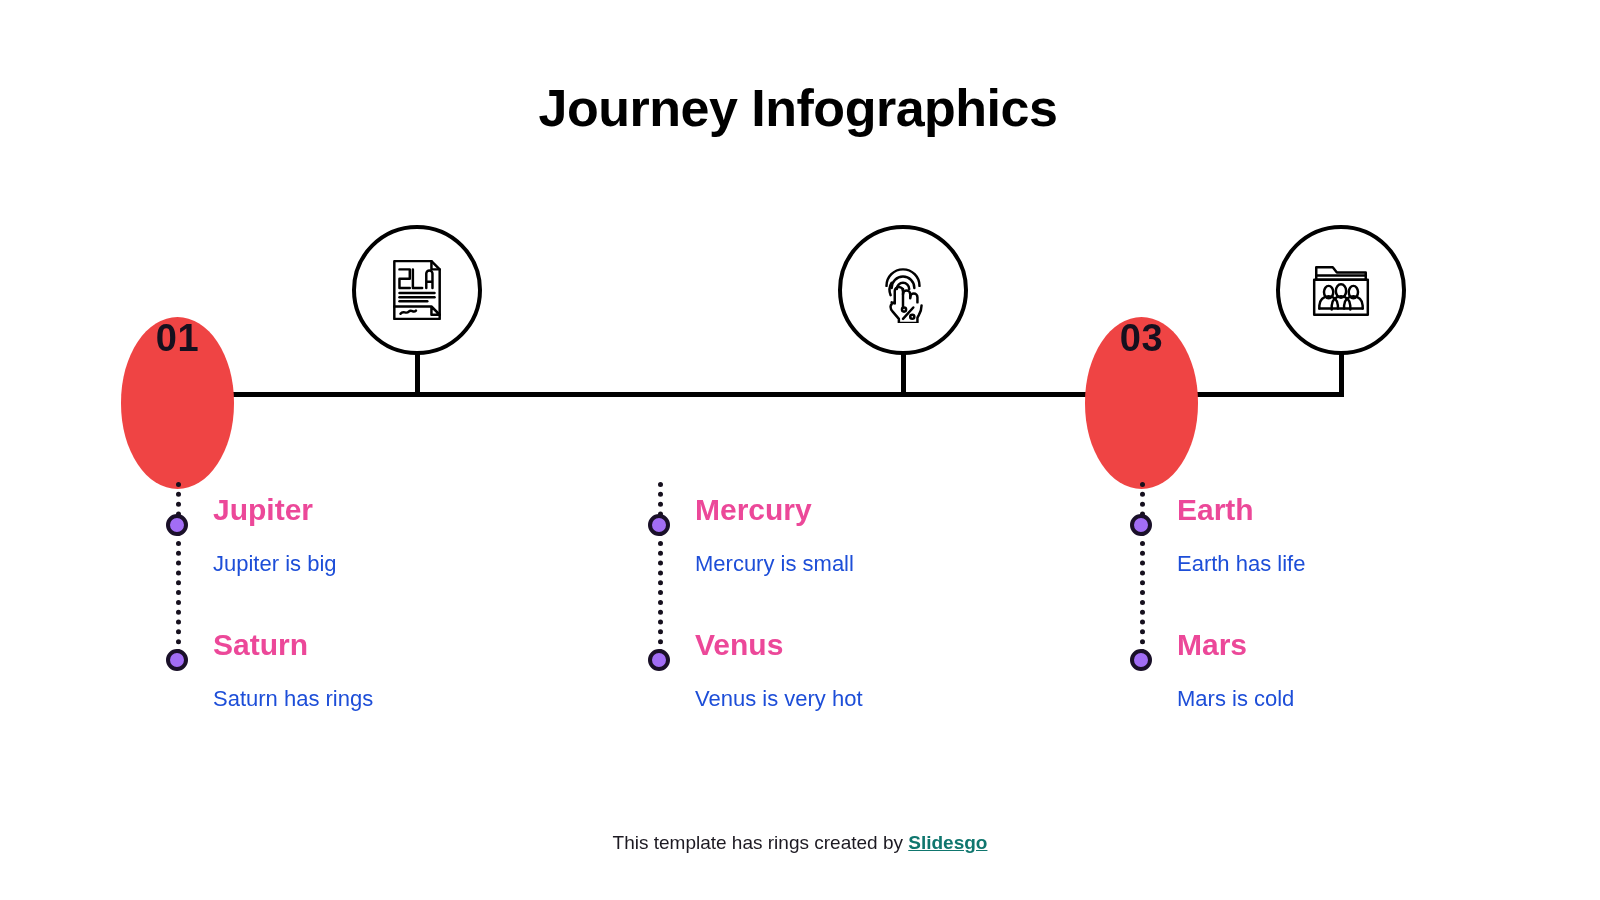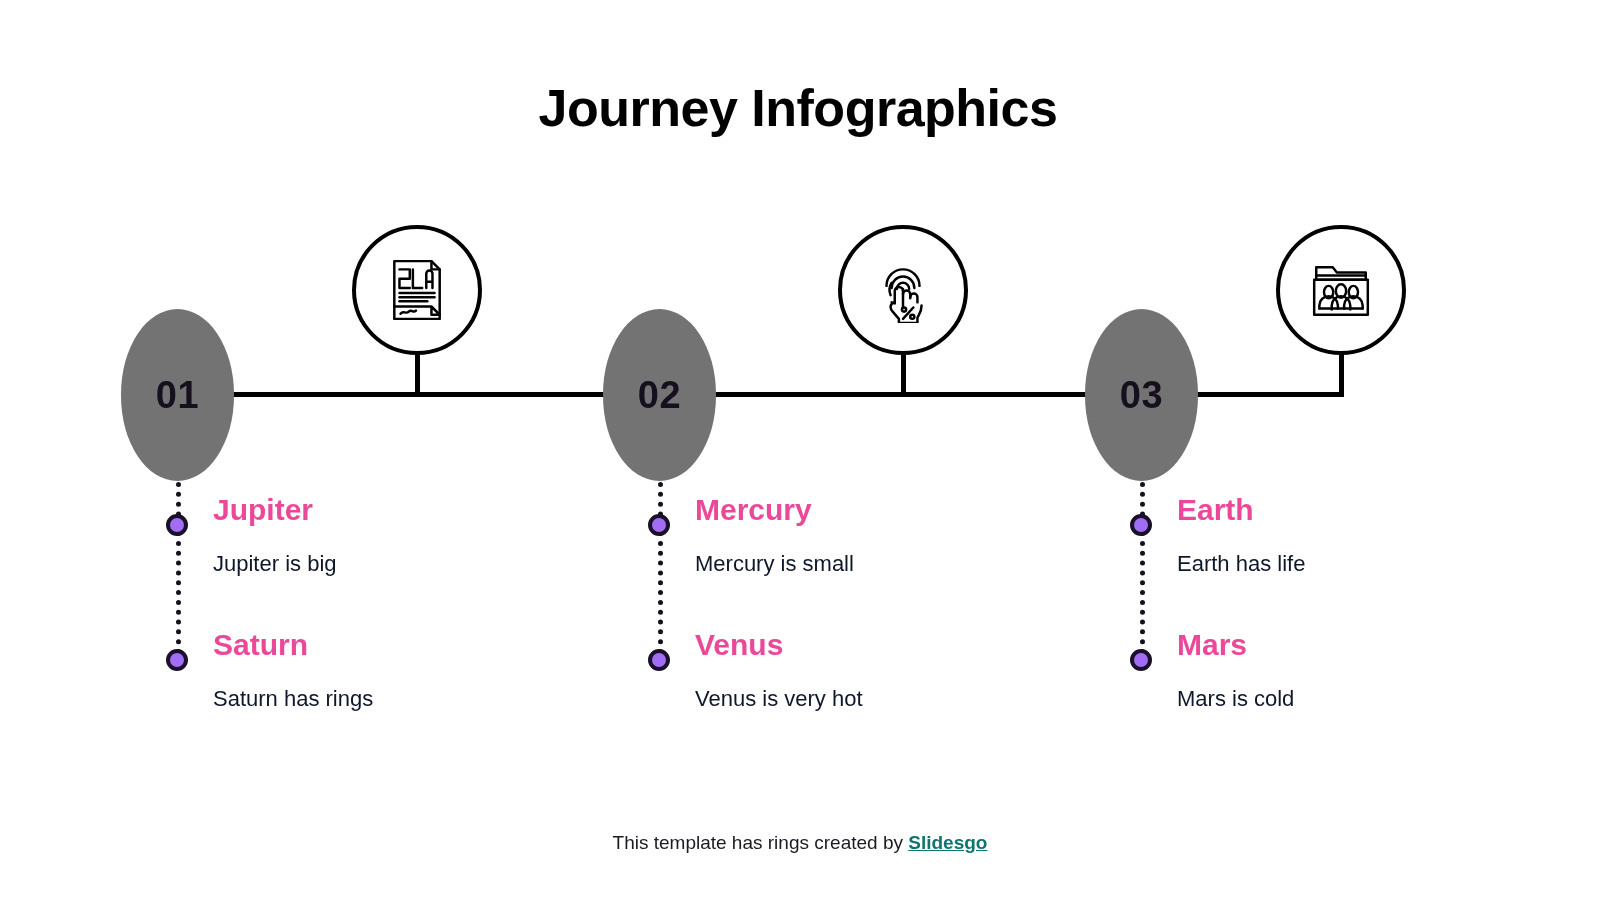--- a/index.html
+++ b/index.html
@@ -57,25 +57,25 @@
     top: 345px;
     height: 52px;
   }
 
   
   .pill {
     position: absolute;
     width: 113px;
     height: 172px;
     border-radius: 57px / 86px;
-    background: #737373;
+    background: #ef4444;
     display: flex;
-    align-items: center;
+    align-items: flex-start;
     justify-content: center;
-    top: 309px;
+    top: 317px;
   }
   .pill-label {
     font-size: 38px;
     font-weight: bold;
     color: #16101e;
     letter-spacing: 0.5px;
   }
 
   
   .icon-circle {
@@ -130,21 +130,21 @@
     color: #ec4899;
     white-space: nowrap;
     line-height: 1;
   }
   .detail-desc {
     position: absolute;
     left: 47px;
     top: 39px;
     font-size: 22px;
     font-weight: normal;
-    color: #0f172a;
+    color: #1d4ed8;
     white-space: nowrap;
     line-height: 1;
   }
 
   
   .footer {
     position: absolute;
     left: 0;
     top: 832px;
     width: 1600px;
@@ -168,23 +168,20 @@
   <div class="spine"></div>
 
   <div class="drop" style="left:415px;"></div>
   <div class="drop" style="left:901px;"></div>
   <div class="drop" style="left:1339px;"></div>
 
   <div class="pill" style="left:121px;">
     <span class="pill-label">01</span>
   </div>
 
-  <div class="pill" style="left:603px;">
-    <span class="pill-label">02</span>
-  </div>
 
   <div class="pill" style="left:1085px;">
     <span class="pill-label">03</span>
   </div>
 
   <div class="icon-circle" style="left:352px;">
     <span>
       <svg viewBox="0 0 64 64" fill="none" stroke="#000000" stroke-width="2.4" stroke-linecap="round" stroke-linejoin="round">
         <path d="M10 4 H46 L54 12 V60 H10 Z"></path>
         <path d="M46 4 V12 H54"></path>

